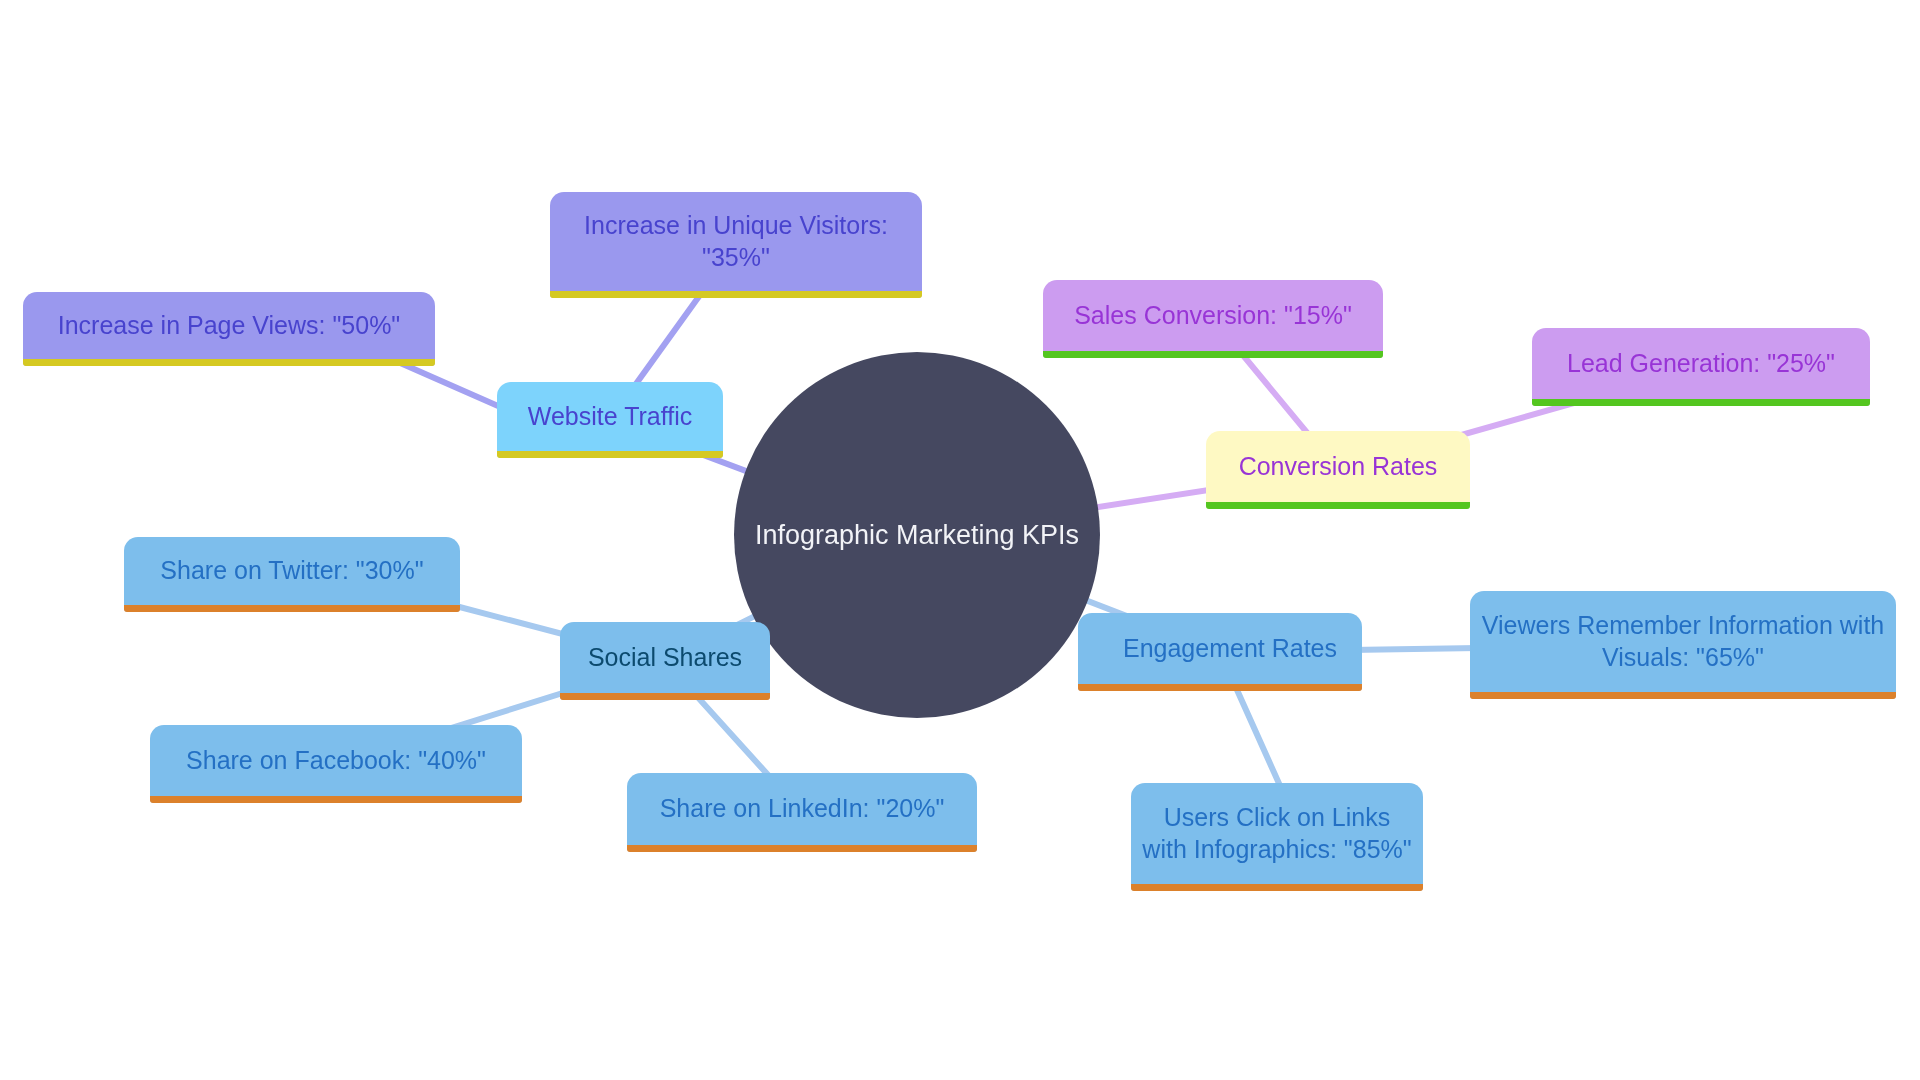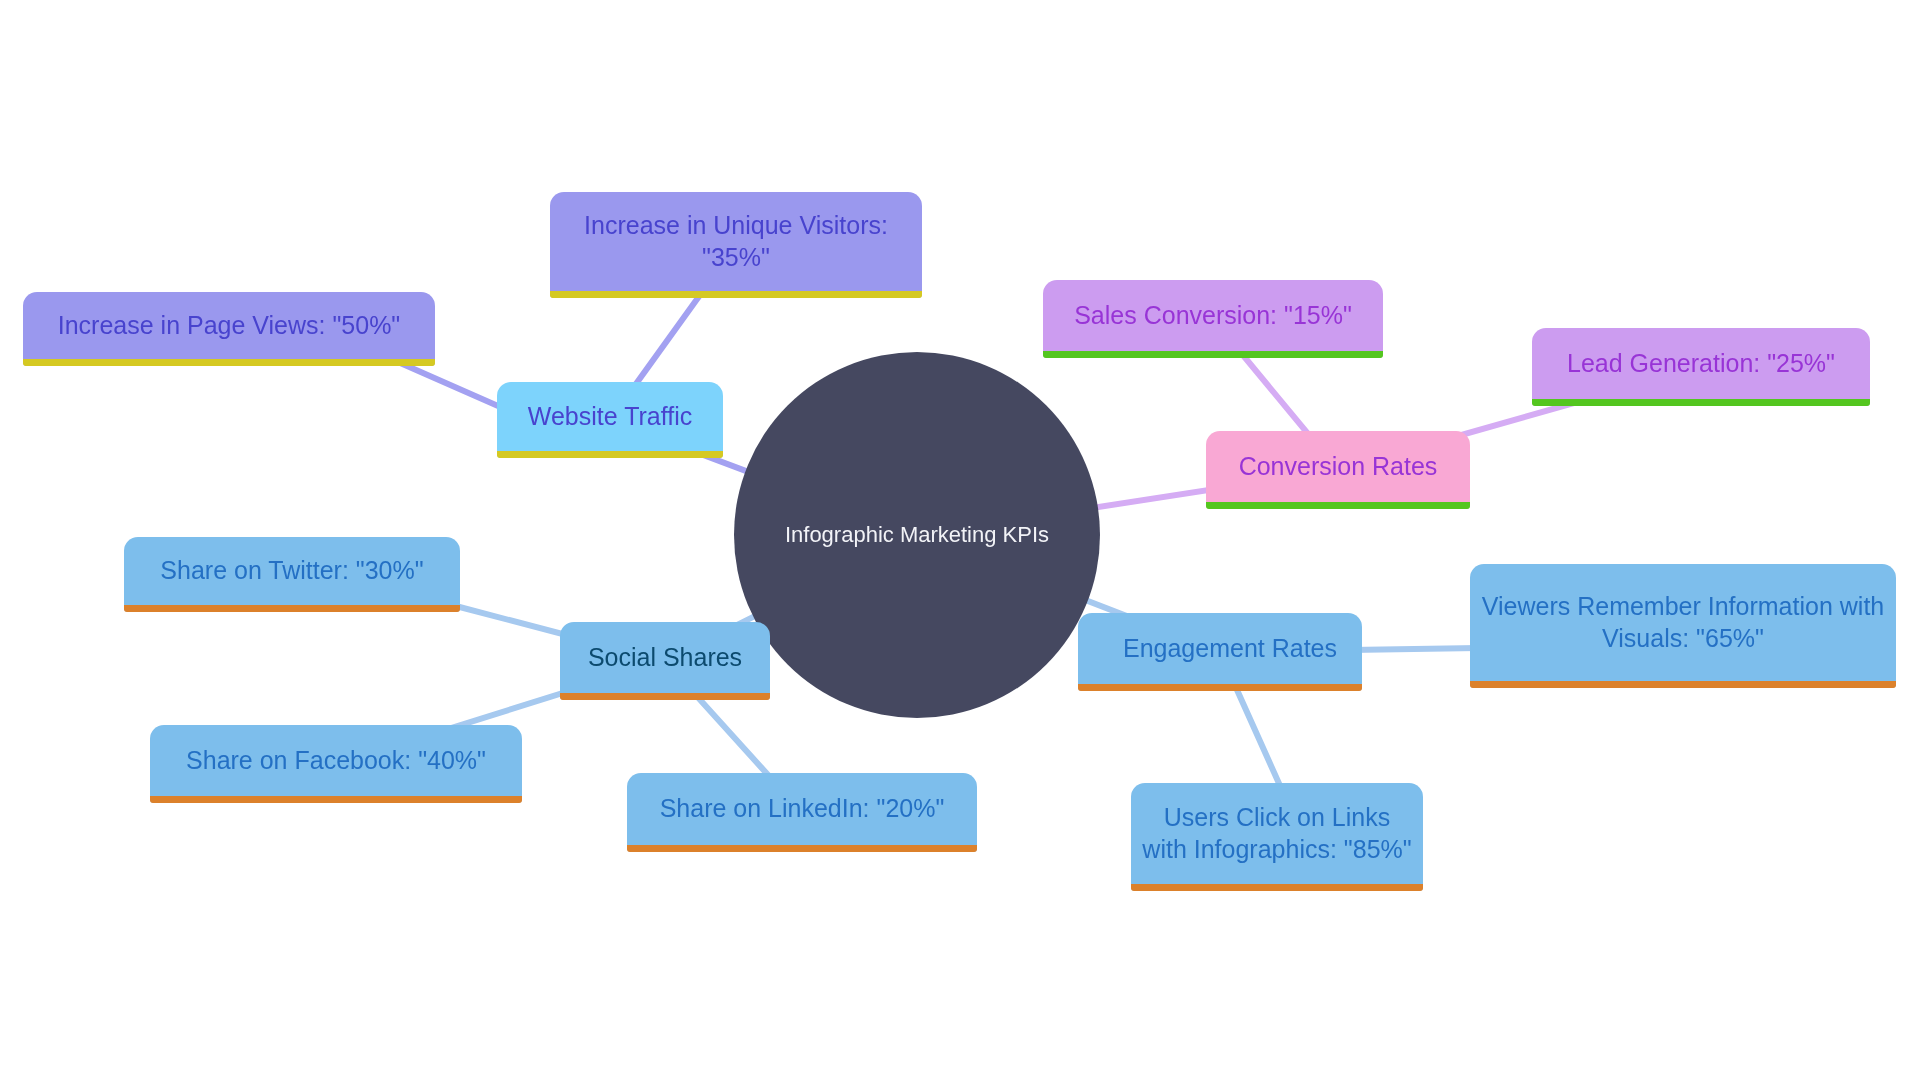--- a/index.html
+++ b/index.html
@@ -9,21 +9,21 @@
     overflow:hidden;
     background:#ffffff;
     font-family:"Liberation Sans","DejaVu Sans",sans-serif;
   }
   #edges{position:absolute;left:0;top:0;z-index:1;}
   #root-topic{
     position:absolute;z-index:2;
     border-radius:50%;
     display:flex;align-items:center;justify-content:center;
     text-align:center;
-    font-size:22px;
+    font-size:27px;
     cursor:pointer;
   }
   .node{
     position:absolute;z-index:3;
     display:flex;align-items:center;justify-content:center;
     text-align:center;
     font-size:25px;
     line-height:1.25;
     border-radius:14px 14px 4px 4px;
     padding:0 10px 7px 10px;
@@ -64,21 +64,21 @@
         <div class="bar" style="background: rgb(213, 201, 34);"></div>
       </div>
       <div class="node" style="left: 550px; top: 192px; width: 372px; height: 106px; background: rgb(154, 152, 238); color: rgb(72, 67, 206);">
         <span class="lbl">Increase in Unique Visitors: "35%"</span>
         <div class="bar" style="background: rgb(213, 201, 34);"></div>
       </div>
       <div class="node" style="left: 23px; top: 292px; width: 412px; height: 74px; background: rgb(154, 152, 238); color: rgb(72, 67, 206);">
         <span class="lbl">Increase in Page Views: "50%"</span>
         <div class="bar" style="background: rgb(213, 201, 34);"></div>
       </div>
-      <div class="node" style="left: 1206px; top: 431px; width: 264px; height: 78px; background: #f9a8d4; color: rgb(152, 52, 214);">
+      <div class="node" style="left: 1206px; top: 431px; width: 264px; height: 78px; background: #fef9c3; color: rgb(152, 52, 214);">
         <span class="lbl">Conversion Rates</span>
         <div class="bar" style="background: rgb(84, 198, 31);"></div>
       </div>
       <div class="node" style="left: 1043px; top: 280px; width: 340px; height: 78px; background: rgb(204, 156, 240); color: rgb(152, 52, 214);">
         <span class="lbl">Sales Conversion: "15%"</span>
         <div class="bar" style="background: rgb(84, 198, 31);"></div>
       </div>
       <div class="node" style="left: 1532px; top: 328px; width: 338px; height: 78px; background: rgb(204, 156, 240); color: rgb(152, 52, 214);">
         <span class="lbl">Lead Generation: "25%"</span>
         <div class="bar" style="background: rgb(84, 198, 31);"></div>
@@ -96,21 +96,21 @@
         <div class="bar" style="background: rgb(220, 129, 43);"></div>
       </div>
       <div class="node" style="left: 627px; top: 773px; width: 350px; height: 79px; background: rgb(125, 190, 236); color: rgb(36, 112, 196);">
         <span class="lbl">Share on LinkedIn: "20%"</span>
         <div class="bar" style="background: rgb(220, 129, 43);"></div>
       </div>
       <div class="node" style="left: 1078px; top: 613px; width: 284px; height: 78px; background: rgb(125, 190, 236); color: rgb(36, 112, 196); padding-left: 30px;">
         <span class="lbl">Engagement Rates</span>
         <div class="bar" style="background: rgb(220, 129, 43);"></div>
       </div>
-      <div class="node" style="left: 1470px; top: 564px; width: 426px; height: 124px; background: rgb(125, 190, 236); color: rgb(36, 112, 196);">
+      <div class="node" style="left: 1470px; top: 591px; width: 426px; height: 108px; background: rgb(125, 190, 236); color: rgb(36, 112, 196);">
         <span class="lbl">Viewers Remember Information with Visuals: "65%"</span>
         <div class="bar" style="background: rgb(220, 129, 43);"></div>
       </div>
       <div class="node" style="left: 1131px; top: 783px; width: 292px; height: 108px; background: rgb(125, 190, 236); color: rgb(36, 112, 196);">
         <span class="lbl">Users Click on Links with Infographics: "85%"</span>
         <div class="bar" style="background: rgb(220, 129, 43);"></div>
       </div>
     </div>
 </div>
 

